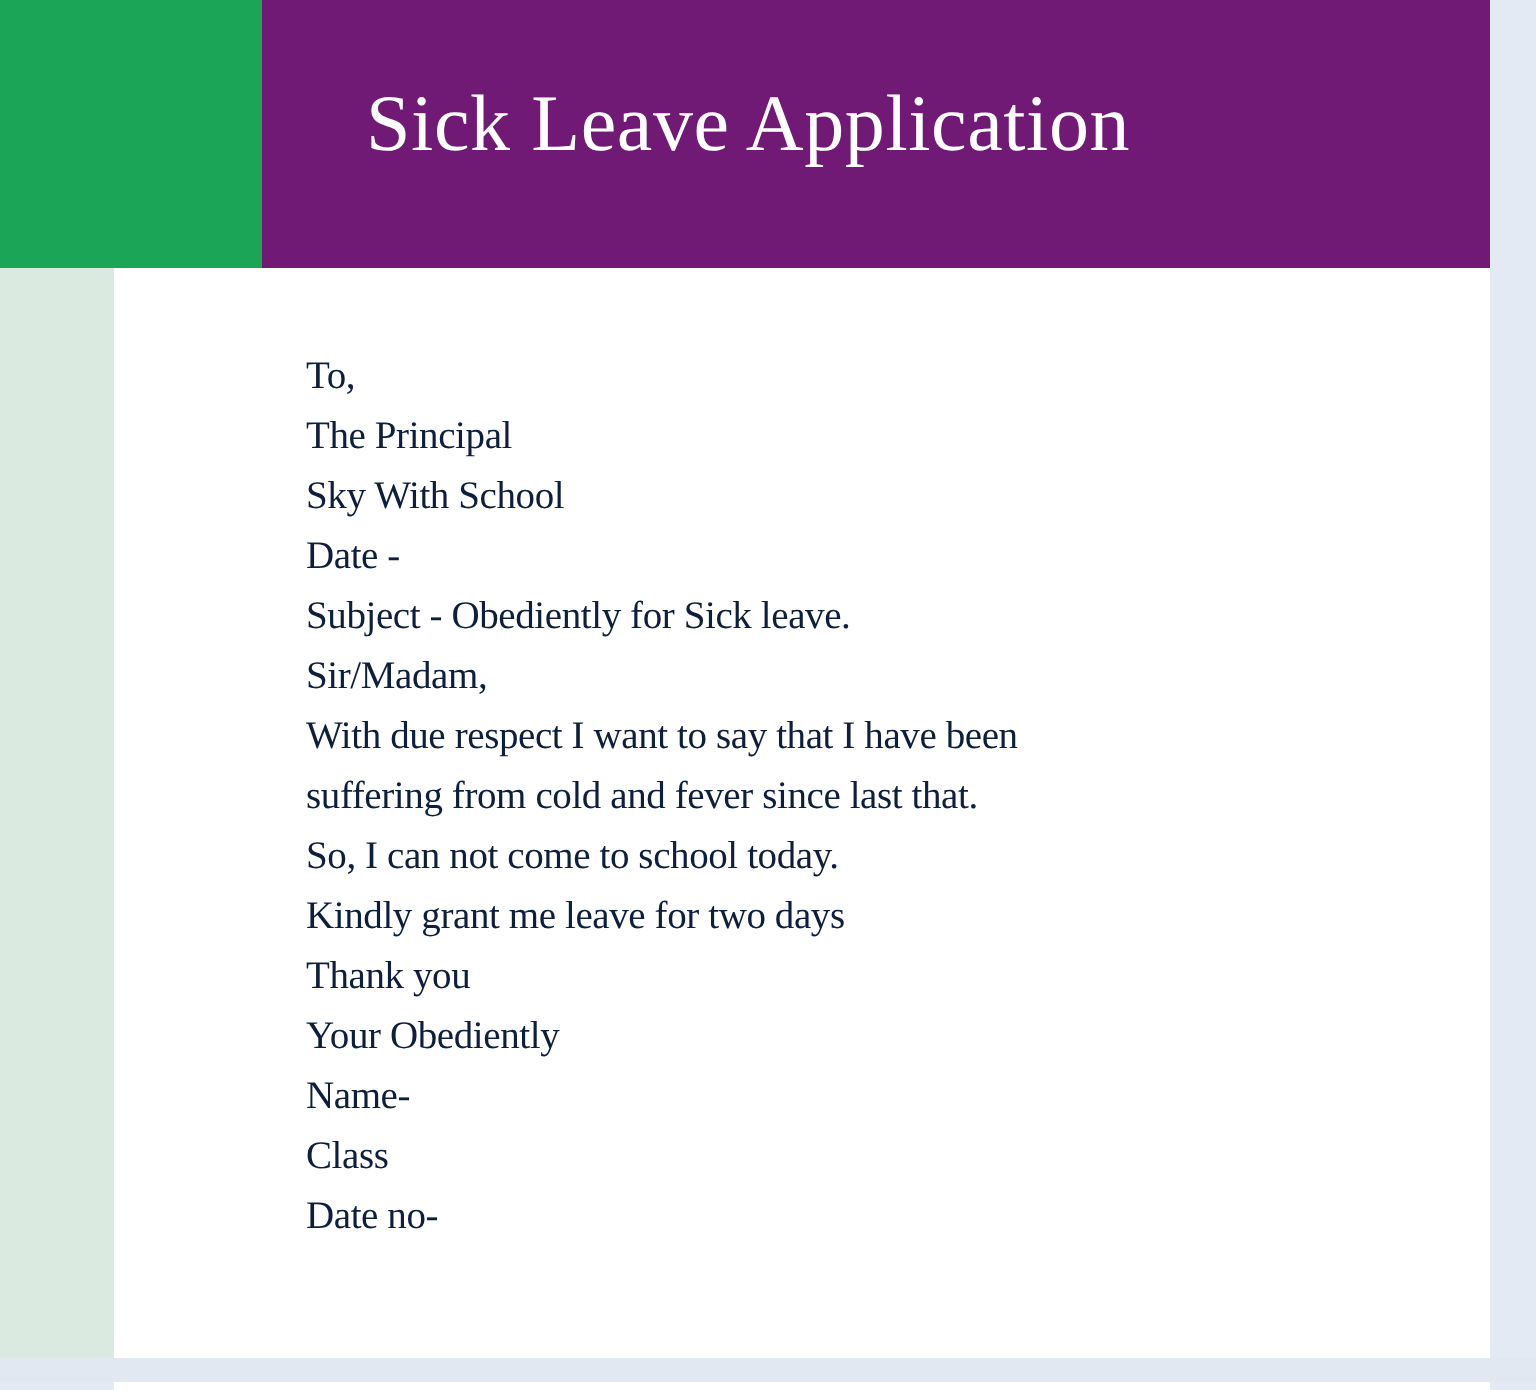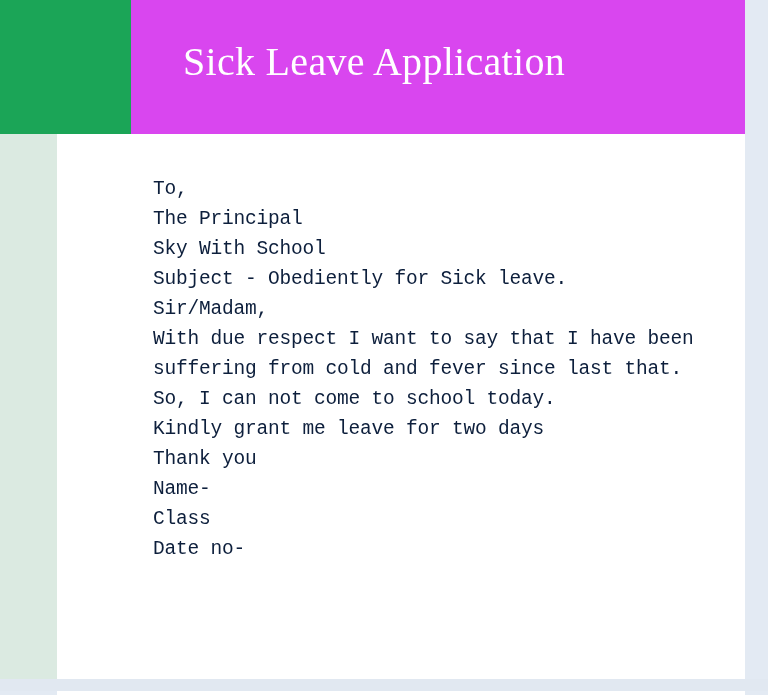--- a/index.html
+++ b/index.html
@@ -2,61 +2,63 @@
 <html><head>
 <meta charset="utf-8">
 <style>
   html, body { margin: 0; padding: 0; }
   body {
     width: 768px; height: 695px; position: relative; overflow: hidden;
     background: #e3eaf3;
     font-family: "DejaVu Serif", "Liberation Serif", serif;
   }
   .green-block { position: absolute; left: 0; top: 0; width: 131px; height: 134px; background: #1ba557; }
-  .header { position: absolute; left: 131px; top: 0; width: 614px; height: 150px; background: #d946ef; }
+  .header { position: absolute; left: 131px; top: 0; width: 614px; height: 150px; background: #701a75; }
   .header-title {
     position: absolute; left: 52px; top: 38px;
     color: #ffffff; font-family: "Liberation Serif", "DejaVu Serif", serif;
     font-size: 40px; letter-spacing: 0.3px; white-space: nowrap;
   }
   .left-strip { position: absolute; left: 0; top: 134px; width: 57px; height: 545px; background: #dbeae1; }
   .card { position: absolute; left: 57px; top: 134px; width: 688px; height: 545px; background: #ffffff; }
   .right-edge { position: absolute; left: 745px; top: 0; width: 23px; height: 695px; background: #e3eaf3; }
   .bottom-band { position: absolute; left: 0; top: 679px; width: 768px; height: 12px; background: #e1e8f1; }
   .bottom-card-edge { position: absolute; left: 57px; top: 691px; width: 688px; height: 4px; background: #ffffff; }
   .letter {
     position: absolute; left: 96px; top: 40px;
     color: #0d1f3c; font-size: 19.5px; line-height: 30px;
-    font-family: Liberation Mono, monospace;
+    font-family: Liberation Serif, serif;
     letter-spacing: -0.2px;
   }
   .letter-line { display: block; white-space: nowrap; }
 </style>
 </head>
 <body>
 
 <div class="green-block"></div>
 <div class="header">
   <div class="header-title">Sick Leave Application</div>
 </div>
 <div class="left-strip"></div>
 <div class="right-edge"></div>
 
 <div class="card">
   <div class="letter">
     <span class="letter-line">To,</span>
     <span class="letter-line">The Principal</span>
     <span class="letter-line">Sky With School</span>
+    <span class="letter-line">Date -</span>
     <span class="letter-line">Subject - Obediently for Sick leave.</span>
     <span class="letter-line">Sir/Madam,</span>
     <span class="letter-line">With due respect I want to say that I have been</span>
     <span class="letter-line">suffering from cold and fever since last that.</span>
     <span class="letter-line">So, I can not come to school today.</span>
     <span class="letter-line">Kindly grant me leave for two days</span>
     <span class="letter-line">Thank you</span>
+    <span class="letter-line">Your Obediently</span>
     <span class="letter-line">Name-</span>
     <span class="letter-line">Class</span>
     <span class="letter-line">Date no-</span>
   </div>
 </div>
 
 <div class="bottom-band"></div>
 <div class="bottom-card-edge"></div>
 
 </body></html>

